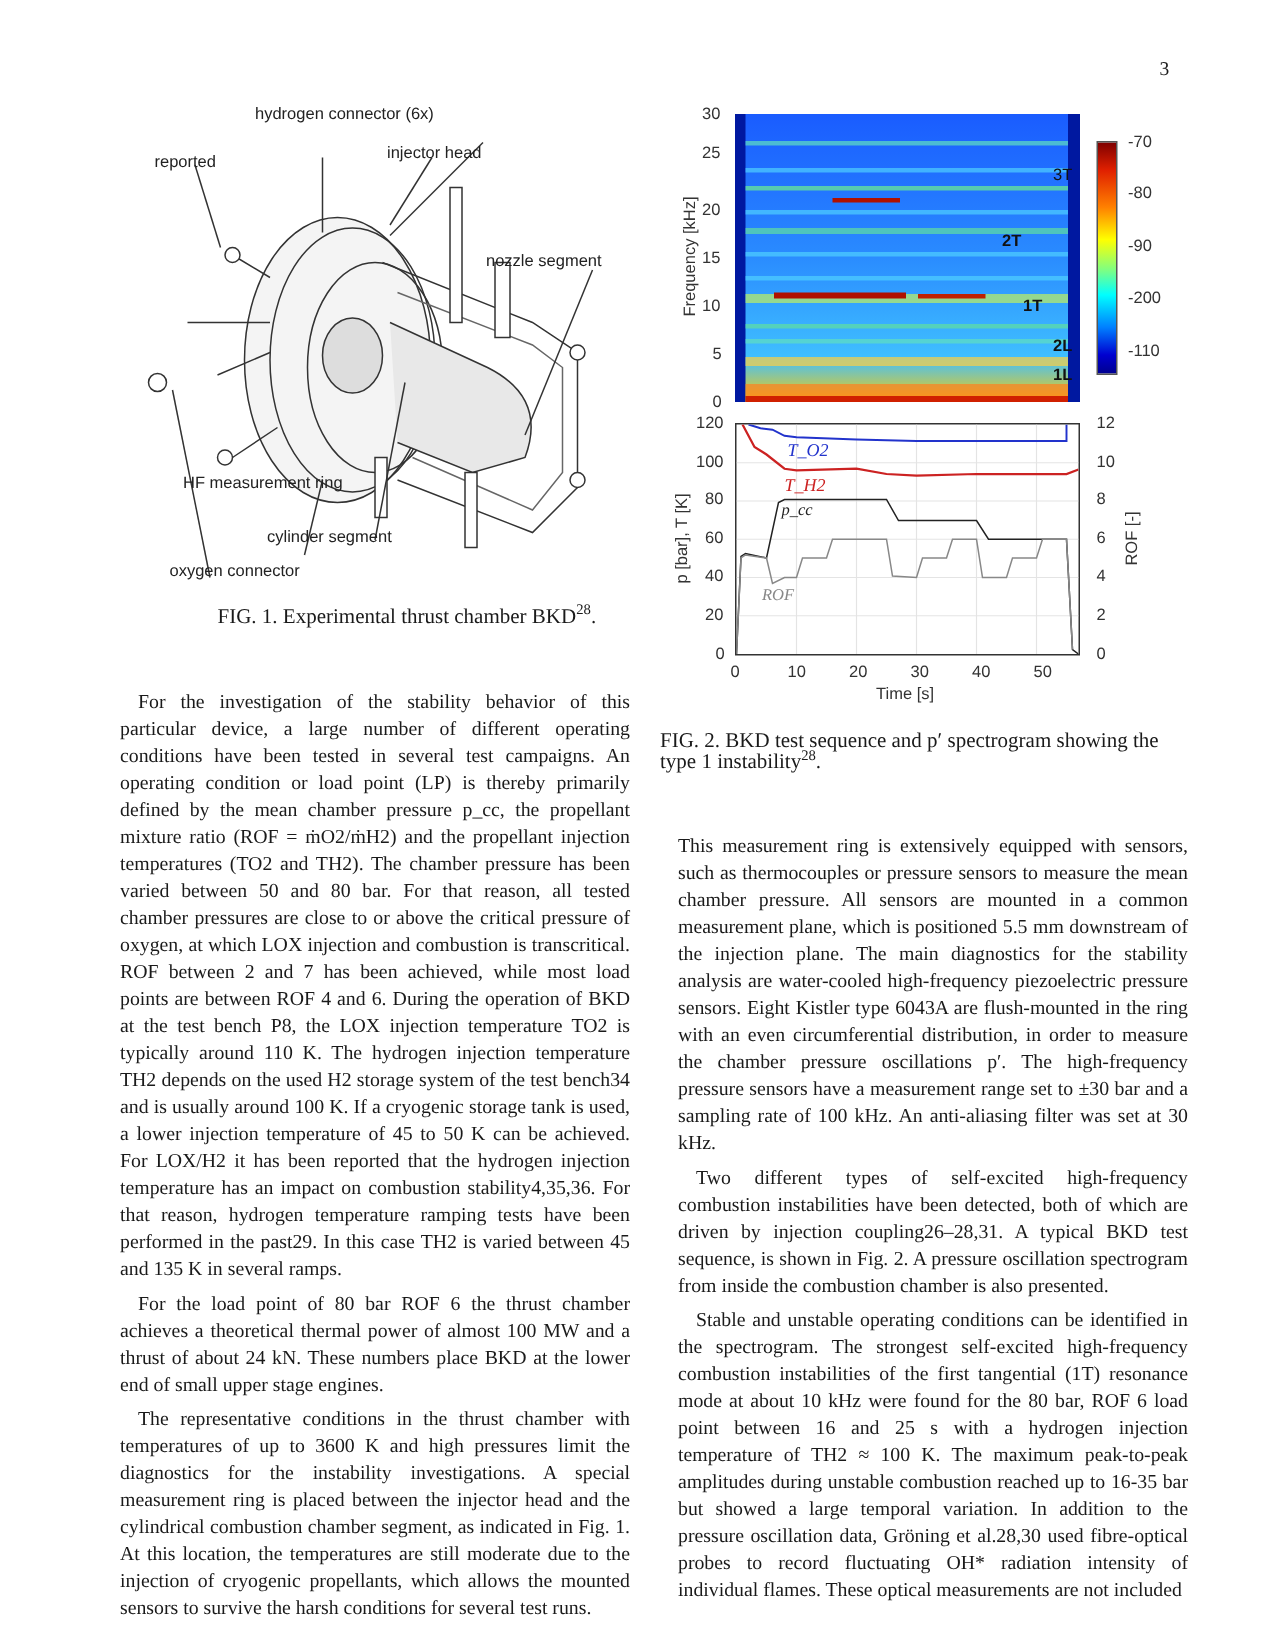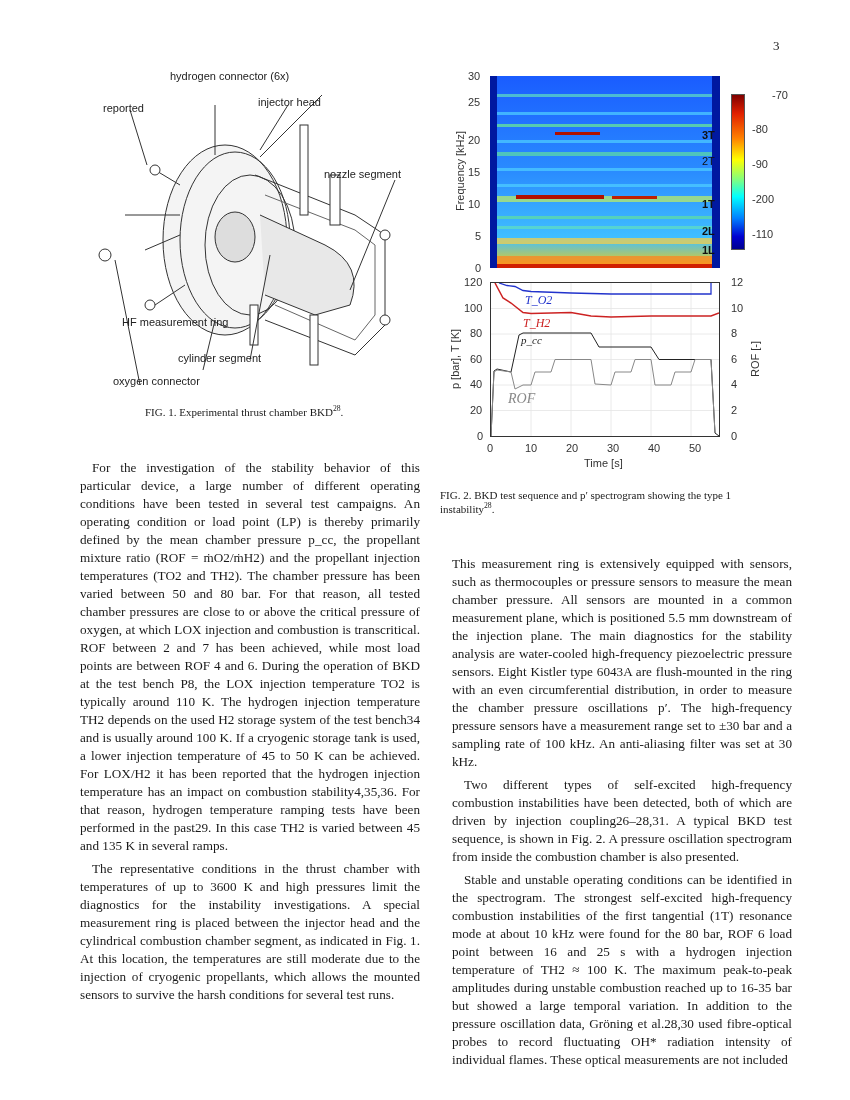--- a/index.html
+++ b/index.html
@@ -2,21 +2,21 @@
 <html><head>
 <meta charset="utf-8">
 <style>
   * { margin: 0; padding: 0; box-sizing: border-box; }
   html, body { width: 850px; height: 1100px; background: #fff; overflow: hidden; }
   body { position: relative; font-family: "Liberation Serif", "DejaVu Serif", serif; color: #1a1a1a; }
   .page-number { position: absolute; left: 773px; top: 38px; font-size: 13px; }
   .col { position: absolute; width: 340px; font-size: 13.2px; line-height: 18px; text-align: justify; hyphens: manual; }
   .col p { text-indent: 12px; margin-bottom: 5px; }
   .col p.noindent { text-indent: 0; }
-  .caption { position: absolute; font-size: 11px; line-height: 14px; }
+  .caption { position: absolute; font-size: 14px; line-height: 14px; }
   .fig1 { position: absolute; left: 85px; top: 65px; width: 330px; height: 330px; }
   .fig1 svg { width: 100%; height: 100%; }
   .fig-label { position: absolute; font-family: "Liberation Sans", "DejaVu Sans", sans-serif; font-size: 11px; color: #222; white-space: nowrap; }
   .spec { position: absolute; left: 490px; top: 76px; width: 230px; height: 192px; overflow: hidden; }
   .colorbar { position: absolute; left: 731px; top: 94px; width: 14px; height: 156px;
     background: linear-gradient(to bottom, #7f0000 0%, #e02000 12%, #ff8000 28%, #ffff00 42%, #80ff80 55%, #00ffff 66%, #0080ff 80%, #0000d0 92%, #00008f 100%); border: 1px solid #555; }
   .axis-text { position: absolute; font-family: "Liberation Sans", "DejaVu Sans", sans-serif; font-size: 11px; color: #333; white-space: nowrap; }
   .ts { position: absolute; left: 490px; top: 282px; width: 230px; height: 155px; border: 1px solid #333; background: #fff; }
   .ts svg { width: 100%; height: 100%; display: block; }
   sub, sup { font-size: 70%; line-height: 0; }
@@ -91,37 +91,37 @@
       <rect x="7" y="150" width="215" height="3" fill="#60e0c0"></rect>
       <rect x="7" y="162" width="215" height="6" fill="#ffd040"></rect>
       <rect x="7" y="180" width="215" height="8" fill="#ff8020"></rect>
     </g>
     <rect x="26" y="119" width="88" height="4" fill="#b01000"></rect>
     <rect x="122" y="120" width="45" height="3" fill="#c02000"></rect>
     <rect x="65" y="56" width="45" height="3" fill="#b01000"></rect>
     <rect x="7" y="188" width="215" height="4" fill="#d02000"></rect>
   </svg>
 </div>
-<div class="axis-text" style="left:702px;top:129px;color:#111;font-weight:bold">3T</div>
-<div class="axis-text" style="left:702px;top:155px;color:#111;font-weight:normal">2T</div>
-<div class="axis-text" style="left:702px;top:198px;color:#111;font-weight:bold">1T</div>
+<div class="axis-text" style="left:702px;top:111px;color:#111;font-weight:normal">3T</div>
+<div class="axis-text" style="left:668px;top:155px;color:#111;font-weight:bold">2T</div>
+<div class="axis-text" style="left:682px;top:198px;color:#111;font-weight:bold">1T</div>
 <div class="axis-text" style="left:702px;top:225px;color:#111;font-weight:bold">2L</div>
 <div class="axis-text" style="left:702px;top:244px;color:#111;font-weight:bold">1L</div>
 
 <div class="axis-text" style="left:468px;top:70px">30</div>
 <div class="axis-text" style="left:468px;top:96px">25</div>
 <div class="axis-text" style="left:468px;top:134px">20</div>
 <div class="axis-text" style="left:468px;top:166px">15</div>
 <div class="axis-text" style="left:468px;top:198px">10</div>
 <div class="axis-text" style="left:475px;top:230px">5</div>
 <div class="axis-text" style="left:475px;top:262px">0</div>
 <div class="axis-text" style="left:400px;top:165px;transform:rotate(-90deg);transform-origin:center;width:120px;text-align:center">Frequency [kHz]</div>
 
 <div class="colorbar"></div>
-<div class="axis-text" style="left:772px;top:89px">-70</div>
+<div class="axis-text" style="left:752px;top:89px">-70</div>
 <div class="axis-text" style="left:752px;top:123px">-80</div>
 <div class="axis-text" style="left:752px;top:158px">-90</div>
 <div class="axis-text" style="left:752px;top:193px">-200</div>
 <div class="axis-text" style="left:752px;top:228px">-110</div>
 
 <div class="ts">
   <svg viewBox="0 0 228 153" preserveAspectRatio="none">
     <g stroke="#e4e4e4" stroke-width="0.8">
       <line x1="40" y1="0" x2="40" y2="153"></line>
         <line x1="80" y1="0" x2="80" y2="153"></line>
@@ -136,21 +136,21 @@
     </g>
     <polyline fill="none" stroke="#2233cc" stroke-width="1.3" points="8,0 16,2.5 24,3.5 32,7.5 40,8.5 80,10 120,11 160,11 200,11 220,11 220,0"></polyline>
     <polyline fill="none" stroke="#cc2222" stroke-width="1.5" points="4,0 12,15 20,20 32,29.5 40,30.5 80,29.5 100,33 120,34 160,33 200,33 220,33 228,30"></polyline>
     <polyline fill="none" stroke="#222" stroke-width="1" points="0,153 3,88 6,86 20,89 28,52 32,50 100,50 108,64 160,64 168,76.5 220,76.5 224,150 228,153"></polyline>
     <polyline fill="none" stroke="#888" stroke-width="1" points="0,153 3,89 6,87 20,89 24,106 32,102 40,102 44,89 60,89 64,76.5 100,76.5 104,101 120,102 124,89 140,89 144,76.5 160,76.5 164,102 180,102 184,89 200,89 204,76.5 220,76.5 224,150"></polyline>
   </svg>
 </div>
 <div class="axis-text" style="left:525px;top:293px;color:#2233cc;font-family:'Liberation Serif',serif;font-style:italic;font-size:12px">T_O2</div>
 <div class="axis-text" style="left:523px;top:316px;color:#cc2222;font-family:'Liberation Serif',serif;font-style:italic;font-size:12px">T_H2</div>
 <div class="axis-text" style="left:521px;top:334px;color:#222;font-family:'Liberation Serif',serif;font-style:italic;font-size:11px">p_cc</div>
-<div class="axis-text" style="left:508px;top:391px;color:#888;font-family:'Liberation Serif',serif;font-style:italic;font-size:14px">ROF</div>
+<div class="axis-text" style="left:508px;top:391px;color:#888;font-family:'Liberation Serif',serif;font-style:italic;font-size:11px">ROF</div>
 
 <div class="axis-text" style="left:464px;top:276px">120</div>
 <div class="axis-text" style="left:464px;top:302px">100</div>
 <div class="axis-text" style="left:470px;top:327px">80</div>
 <div class="axis-text" style="left:470px;top:353px">60</div>
 <div class="axis-text" style="left:470px;top:378px">40</div>
 <div class="axis-text" style="left:470px;top:404px">20</div>
 <div class="axis-text" style="left:477px;top:430px">0</div>
 <div class="axis-text" style="left:395px;top:353px;transform:rotate(-90deg);width:120px;text-align:center">p [bar], T [K]</div>
 
@@ -168,20 +168,21 @@
 <div class="axis-text" style="left:566px;top:442px">20</div>
 <div class="axis-text" style="left:607px;top:442px">30</div>
 <div class="axis-text" style="left:648px;top:442px">40</div>
 <div class="axis-text" style="left:689px;top:442px">50</div>
 <div class="axis-text" style="left:584px;top:457px">Time [s]</div>
 
 <div class="caption" style="left:440px;top:488px;width:340px"><span>FIG. 2.   BKD test sequence and p′ spectrogram showing the type 1 instability</span><sup>28</sup>.</div>
 
 <div class="col" style="left:80px;top:459px">
   <p>For the investigation of the stability behavior of this particular device, a large number of different operating conditions have been tested in several test campaigns. An operating condition or load point (LP) is thereby primarily defined by the mean chamber pressure p_cc, the propellant mixture ratio (ROF = ṁO2/ṁH2) and the propellant injection temperatures (TO2 and TH2). The chamber pressure has been varied between 50 and 80 bar. For that reason, all tested chamber pressures are close to or above the critical pressure of oxygen, at which LOX injection and combustion is transcritical. ROF between 2 and 7 has been achieved, while most load points are between ROF 4 and 6. During the operation of BKD at the test bench P8, the LOX injection temperature TO2 is typically around 110 K. The hydrogen injection temperature TH2 depends on the used H2 storage system of the test bench34 and is usually around 100 K. If a cryogenic storage tank is used, a lower injection temperature of 45 to 50 K can be achieved. For LOX/H2 it has been reported that the hydrogen injection temperature has an impact on combustion stability4,35,36. For that reason, hydrogen temperature ramping tests have been performed in the past29. In this case TH2 is varied between 45 and 135 K in several ramps.</p>
+  <p>For the load point of 80 bar ROF 6 the thrust chamber achieves a theoretical thermal power of almost 100 MW and a thrust of about 24 kN. These numbers place BKD at the lower end of small upper stage engines.</p>
   <p>The representative conditions in the thrust chamber with temperatures of up to 3600 K and high pressures limit the diagnostics for the instability investigations. A special measurement ring is placed between the injector head and the cylindrical combustion chamber segment, as indicated in Fig. 1. At this location, the temperatures are still moderate due to the injection of cryogenic propellants, which allows the mounted sensors to survive the harsh conditions for several test runs.</p>
 </div>
 
 <div class="col" style="left:452px;top:555px">
   <p class="noindent">This measurement ring is extensively equipped with sensors, such as thermocouples or pressure sensors to measure the mean chamber pressure. All sensors are mounted in a common measurement plane, which is positioned 5.5 mm downstream of the injection plane. The main diagnostics for the stability analysis are water-cooled high-frequency piezoelectric pressure sensors. Eight Kistler type 6043A are flush-mounted in the ring with an even circumferential distribution, in order to measure the chamber pressure oscillations p′. The high-frequency pressure sensors have a measurement range set to ±30 bar and a sampling rate of 100 kHz. An anti-aliasing filter was set at 30 kHz.</p>
   <p>Two different types of self-excited high-frequency combustion instabilities have been detected, both of which are driven by injection coupling26–28,31. A typical BKD test sequence, is shown in Fig. 2. A pressure oscillation spectrogram from inside the combustion chamber is also presented.</p>
   <p>Stable and unstable operating conditions can be identified in the spectrogram. The strongest self-excited high-frequency combustion instabilities of the first tangential (1T) resonance mode at about 10 kHz were found for the 80 bar, ROF 6 load point between 16 and 25 s with a hydrogen injection temperature of TH2 ≈ 100 K. The maximum peak-to-peak amplitudes during unstable combustion reached up to 16-35 bar but showed a large temporal variation. In addition to the pressure oscillation data, Gröning et al.28,30 used fibre-optical probes to record fluctuating OH* radiation intensity of individual flames. These optical measurements are not included</p>
 </div>
 
 </body></html>

